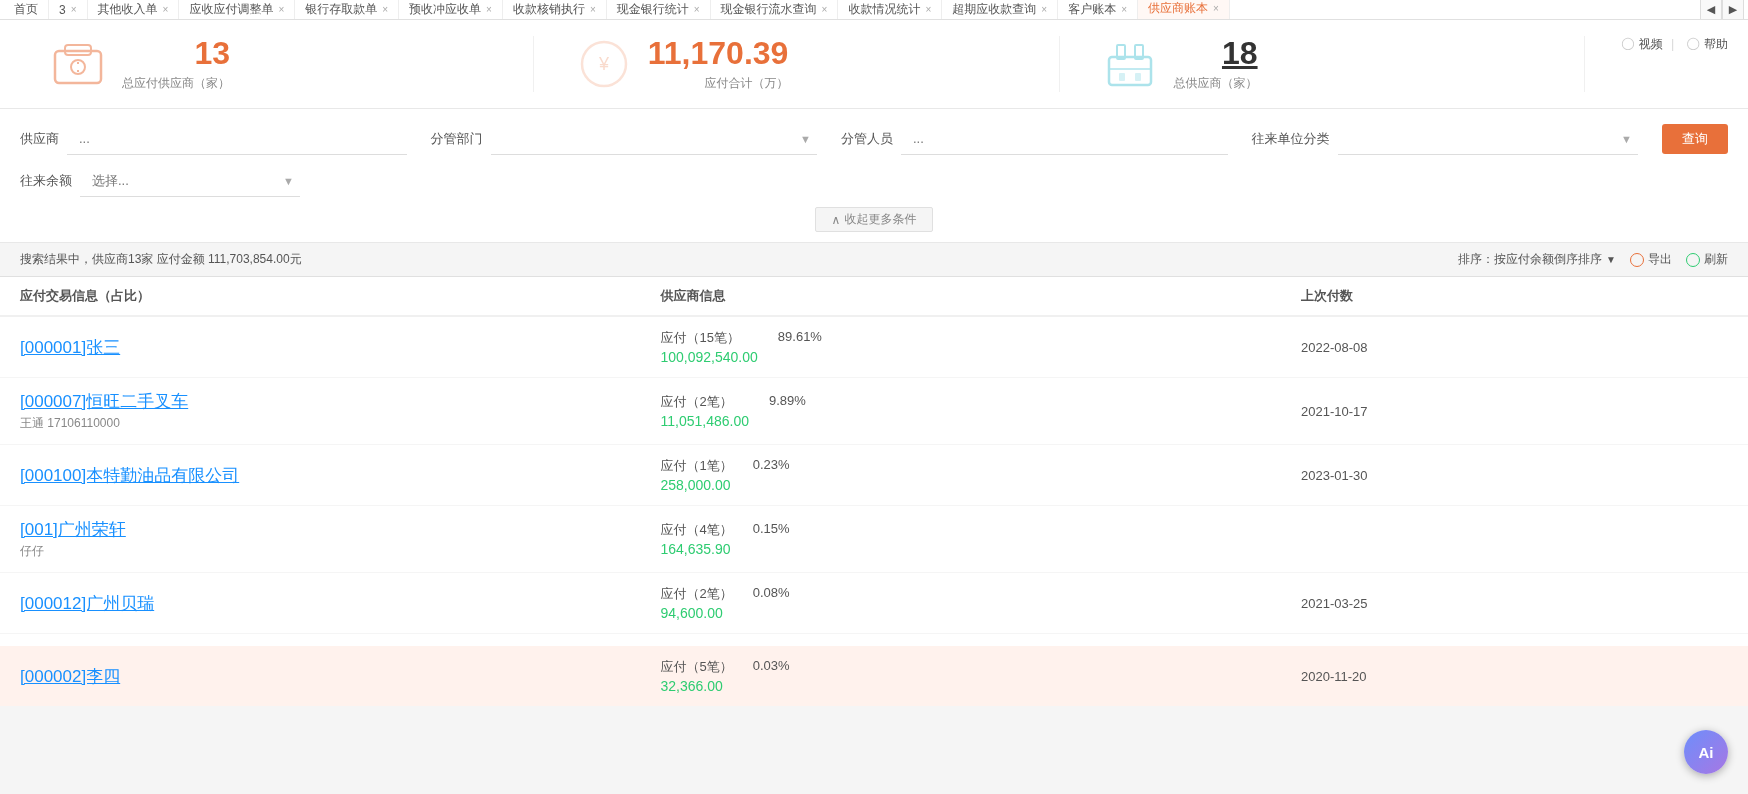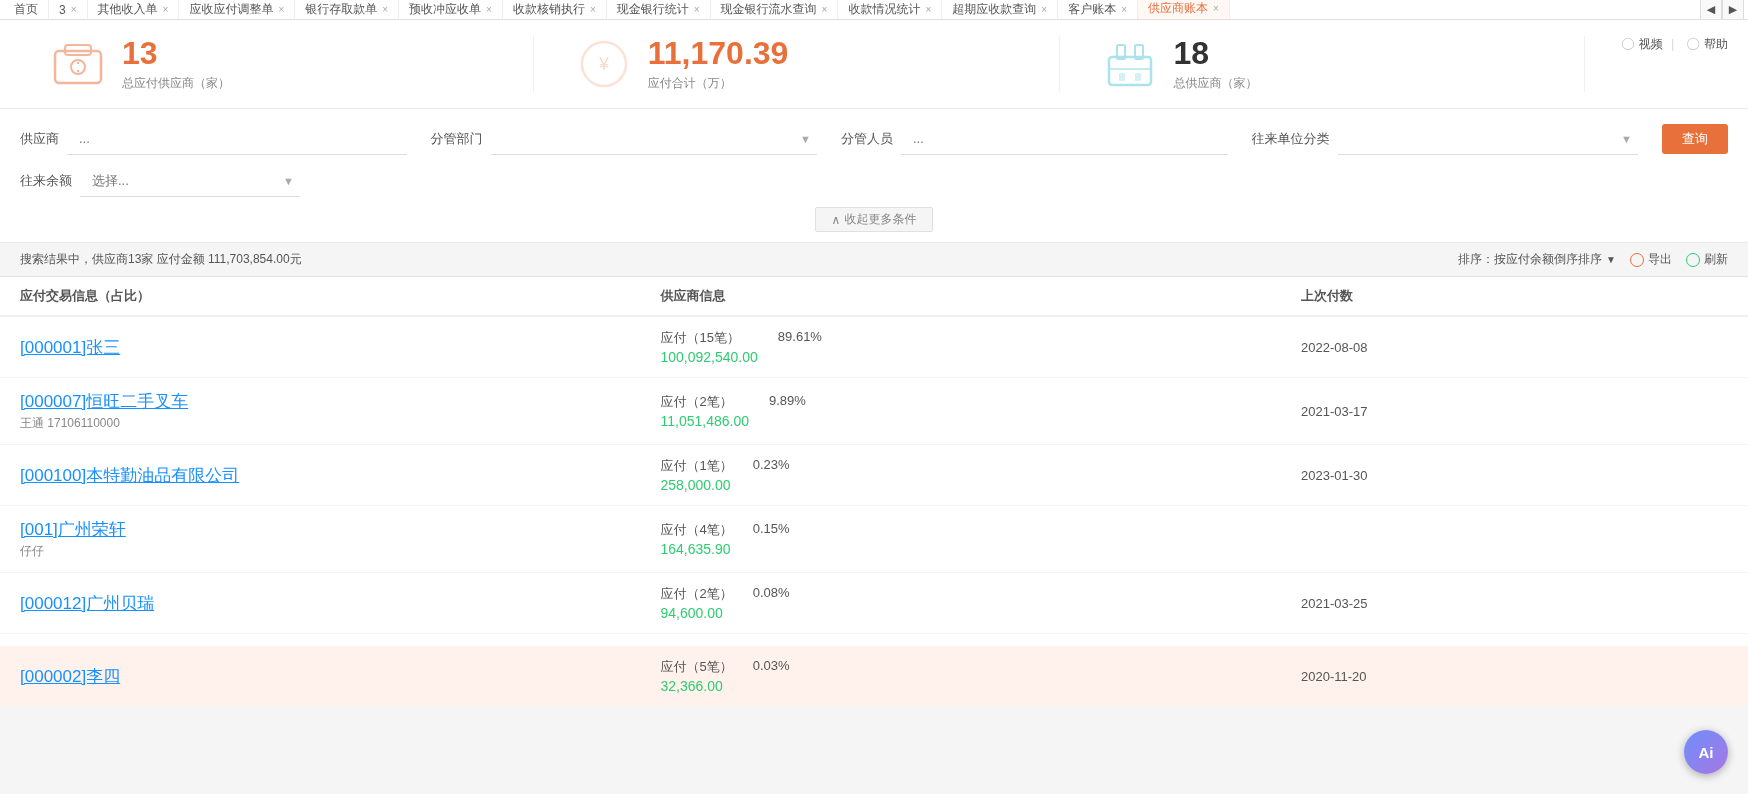--- a/index.html
+++ b/index.html
@@ -54,40 +54,41 @@
       color: #555;
     }
 
     
     .summary-bar {
       display: flex;
       background: #fff;
       border-bottom: 1px solid #e8e8e8;
       padding: 16px 20px;
       gap: 12px;
+      text-align: right;
     }
     .summary-card {
       display: flex;
       align-items: center;
       flex: 1;
       padding: 0 30px;
       border-right: 1px solid #f0f0f0;
     }
     .summary-card:last-child { border-right: none; }
     .summary-icon {
       width: 56px;
       height: 56px;
       margin-right: 16px;
       display: flex;
       align-items: center;
       justify-content: center;
     }
     .summary-text { display: flex; flex-direction: column; }
     .summary-number { font-size: 32px; font-weight: bold; color: #e8703a; line-height: 1.1; }
-    .summary-number.dark { color: #333; }
+    .summary-number.dark { color: #333; text-decoration: underline; }
     .summary-label { font-size: 12px; color: #888; margin-top: 4px; }
     .top-right-links {
       display: flex;
       align-items: flex-start;
       font-size: 12px;
       color: #666;
       padding-left: 20px;
       white-space: nowrap;
     }
     .top-right-links span { margin: 0 4px; color: #ccc; }
@@ -469,21 +470,21 @@
         <div class="supplier-link">[000007]恒旺二手叉车</div>
         <div class="supplier-sub">王通  17106110000</div>
       </div>
       <div class="payable-cell">
         <div class="payable-info">
           <span class="payable-label">应付（2笔）</span>
           <span class="payable-amount">11,051,486.00</span>
         </div>
         <span class="payable-pct">9.89%</span>
       </div>
-      <div class="last-payment">2021-03-17</div>
+      <div class="last-payment">2021-10-17</div>
     </div>
 
     <div class="table-row">
       <div>
         <div class="supplier-link">[000100]本特勤油品有限公司</div>
       </div>
       <div class="payable-cell">
         <div class="payable-info">
           <span class="payable-label">应付（1笔）</span>
           <span class="payable-amount">258,000.00</span>

